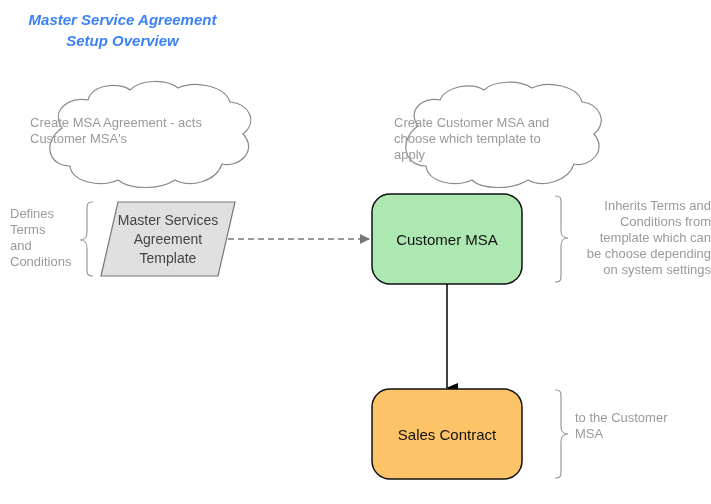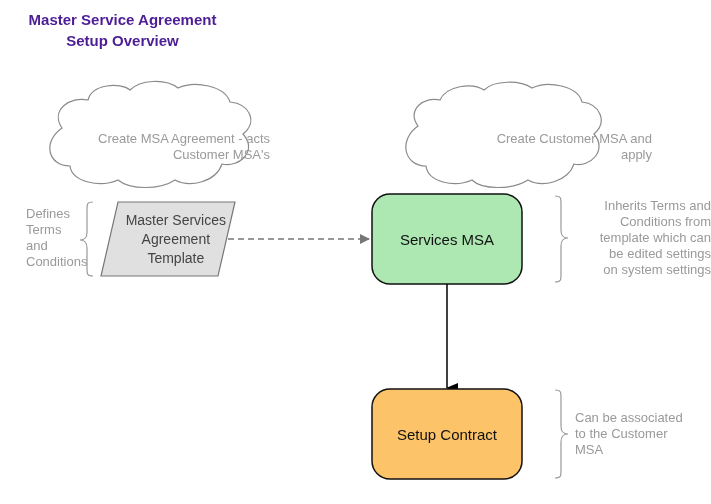--- a/index.html
+++ b/index.html
@@ -1,20 +1,20 @@
 <!DOCTYPE html>
 <html><head>
   <meta charset="utf-8">
   <style>
     html, body { margin:0; padding:0; background:#ffffff; }
     body { width:711px; height:504px; position:relative; overflow:hidden; font-family:"Liberation Sans", sans-serif; }
-    .title { position:absolute; left:0; top:9px; width:245px; text-align:center; font-weight:bold; font-size:15px; line-height:21px; color:#4c1d95; }
+    .title { position:absolute; left:0; top:9px; width:245px; text-align:center; font-weight:bold; font-size:15px; line-height:21px; color:#3b82f6;font-style:italic; }
     svg.canvas { position:absolute; left:0; top:0; }
     .txt { position:absolute; font-size:13px; line-height:16px; color:#9a9a9a; }
-    .center { text-align:right;margin-top:16px; }
+    .center { text-align:left; }
     .box-label { position:absolute; font-size:15px; color:#111; text-align:center; display:flex; align-items:center; justify-content:center; }
     .tpl-label { position:absolute; font-size:14px; line-height:19px; color:#444; text-align:center; display:flex; align-items:center; justify-content:center; }
   </style>
 </head>
 <body>
 
 <div class="title">
   <div>Master Service Agreement</div>
   <div>Setup Overview</div>
 </div>
@@ -48,49 +48,49 @@
   <rect x="372" y="389" width="150" height="90" rx="18" ry="18" fill="#fcc368" stroke="#111" stroke-width="1.5"></rect>
 
   <path d="M555,390 C561,390 561,392 561,398 L561,426 C561,432 563,434 568,434 C563,434 561,436 561,442 L561,470 C561,476 561,478 555,478" fill="none" stroke="#999" stroke-width="1.2"></path>
 </svg>
 
 <div class="txt center" style="left:30px; top:115px; width:240px;">
   <div>Create MSA Agreement - acts</div>
   <div>Customer MSA's</div>
 </div>
 
-<div class="txt center" style="left:412px; top:115px; width:240px;">
+<div class="txt center" style="left:394px; top:115px; width:240px;">
   <div>Create Customer MSA and</div>
+  <div>choose which template to</div>
   <div>apply</div>
 </div>
 
-<div class="txt" style="left:26px; top:206px; width:75px;">
+<div class="txt" style="left:10px; top:206px; width:75px;">
   <div>Defines</div>
   <div>Terms</div>
   <div>and</div>
   <div>Conditions</div>
 </div>
 
-<div class="tpl-label" style="left:110px; top:202px; width:116px; height:74px;justify-content:flex-end;">
+<div class="tpl-label" style="left:110px; top:202px; width:116px; height:74px;">
   <div>
     <div>Master Services</div>
     <div>Agreement</div>
     <div>Template</div>
   </div>
 </div>
 
-<div class="box-label" style="left:372px; top:194px; width:150px; height:90px;">Services MSA</div>
+<div class="box-label" style="left:372px; top:194px; width:150px; height:90px;">Customer MSA</div>
 
 <div class="txt" style="left:575px; top:198px; width:136px;text-align:right;">
   <div>Inherits Terms and</div>
   <div>Conditions from</div>
   <div>template which can</div>
-  <div>be edited settings</div>
+  <div>be choose depending</div>
   <div>on system settings</div>
 </div>
 
-<div class="box-label" style="left:372px; top:389px; width:150px; height:90px;">Setup Contract</div>
+<div class="box-label" style="left:372px; top:389px; width:150px; height:90px;">Sales Contract</div>
 
 <div class="txt" style="left:575px; top:410px; width:136px;">
-  <div>Can be associated</div>
   <div>to the Customer</div>
   <div>MSA</div>
 </div>
 
 </body></html>

